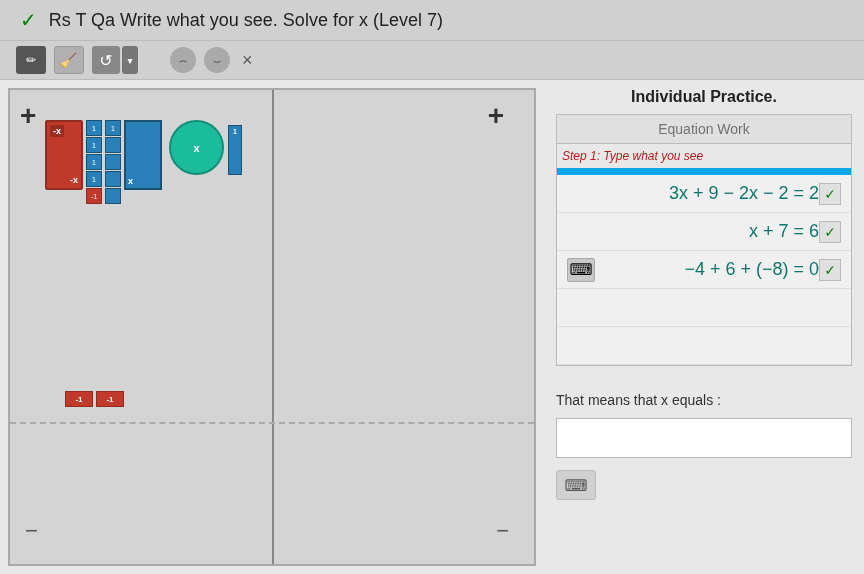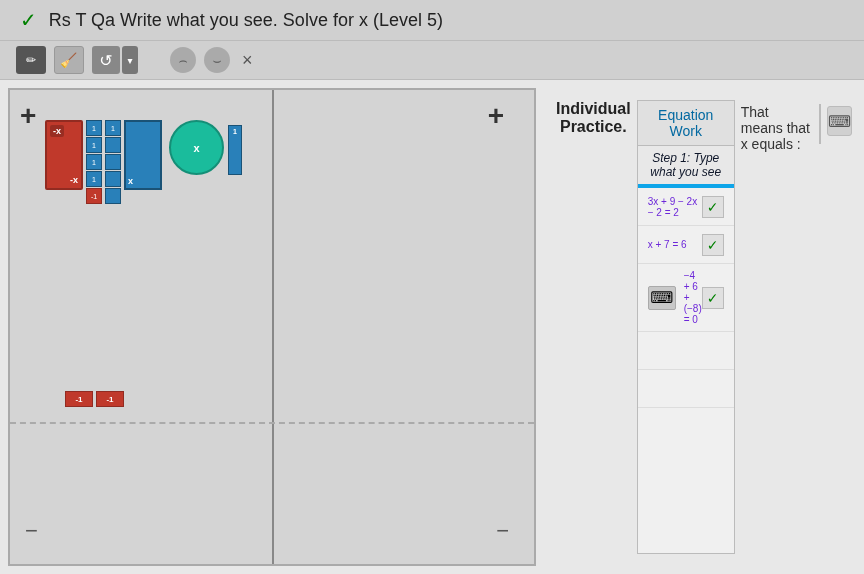--- a/index.html
+++ b/index.html
@@ -237,55 +237,55 @@
       left: 50%;
       top: 0;
       bottom: 0;
       width: 2px;
       background: #888;
     }
 
     
     .right-panel {
       width: 320px;
-      padding: 20px 12px;
-      display: flex;
-      flex-direction: row;
+      padding: 8px 12px;
+      display: flex;
+      flex-direction: column;
       gap: 6px;
     }
 
     .individual-practice-title {
       font-size: 16px;
       font-weight: bold;
       text-align: center;
       color: #222;
       margin-bottom: 2px;
     }
 
     
     .equation-table {
       border: 1px solid #bbb;
       background: #f0f0f0;
     }
     .eq-header {
       background: #e0e0e0;
       text-align: center;
       font-size: 14px;
-      color: #0369a1;
+      color: #737373;
       padding: 6px;
       border-bottom: 1px solid #bbb;
     }
     .eq-subheader {
       background: #e8e8e8;
-      text-align: center;
+      text-align: left;
       font-size: 12px;
       font-style: italic;
-      color: #0f172a;
+      color: #b91c1c;
       padding: 5px;
-      border-bottom: 4px solid #0ea5e9;
+      border-bottom: 7px solid #0ea5e9;
     }
     .eq-row {
       display: flex;
       align-items: center;
       padding: 6px 10px;
       border-bottom: 1px solid #ddd;
       min-height: 38px;
     }
     .eq-row-icon {
       width: 28px;
@@ -294,23 +294,23 @@
       border: 1px solid #aaa;
       border-radius: 2px;
       display: flex;
       align-items: center;
       justify-content: center;
       margin-right: 8px;
       flex-shrink: 0;
     }
     .eq-expression {
       flex: 1;
-      font-size: 10px;
-      color: #6d28d9;
-      text-align: left;
+      font-size: 18px;
+      color: #0f766e;
+      text-align: right;
     }
     .eq-check {
       width: 22px;
       height: 22px;
       background: #e0e0e0;
       border: 1px solid #bbb;
       display: flex;
       align-items: center;
       justify-content: center;
       color: green;
@@ -319,21 +319,21 @@
     }
     .eq-empty-row {
       height: 38px;
       border-bottom: 1px solid #ddd;
     }
 
     
     .that-means {
       font-size: 14px;
       color: #333;
-      margin-top: 4px;
+      margin-top: 20px;
     }
     .answer-box {
       border: 1px solid #bbb;
       background: white;
       height: 40px;
       margin-top: 4px;
     }
     .keyboard-btn {
       width: 40px;
       height: 30px;
@@ -349,21 +349,21 @@
     .keyboard-icon {
       font-size: 16px;
       color: #555;
     }
   </style>
 </head>
 <body>
 
 <div class="top-bar">
   <span class="green-check">✓</span>
-  <span class="top-bar-title">Rs T Qa Write what you see. Solve for x (Level 5)</span>
+  <span class="top-bar-title">Rs T Qa Write what you see. Solve for x (Level 7)</span>
 </div>
 
 <div class="toolbar">
   <div class="tool-btn-arrow">
     <span>✏</span>
   </div>
   <div class="tool-btn">
     <span>🧹</span>
   </div>
   <div class="undo-group">

